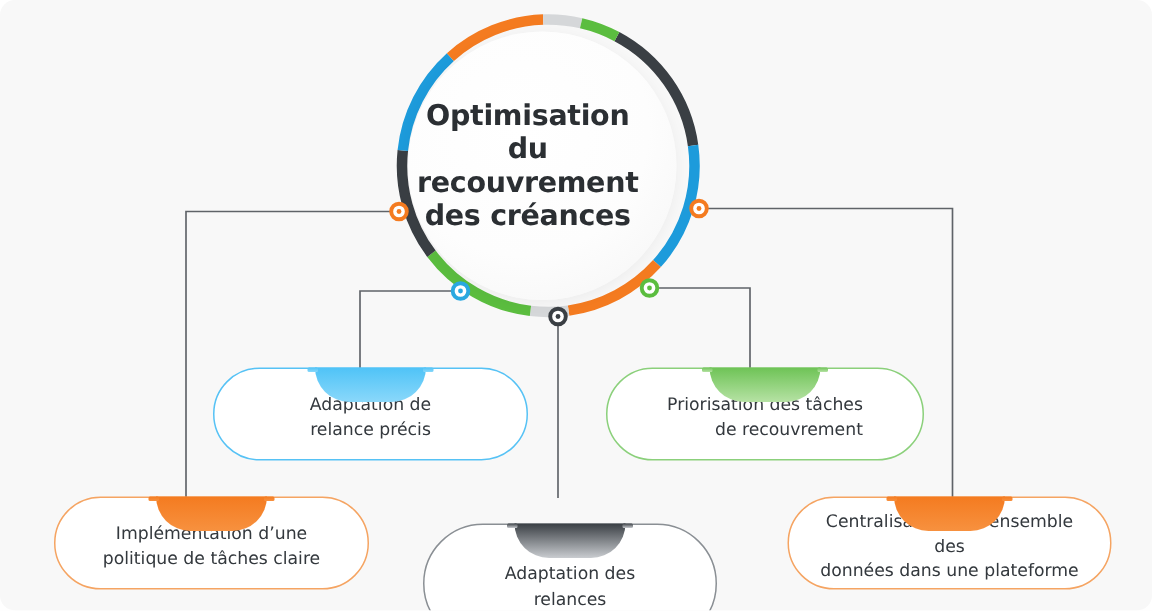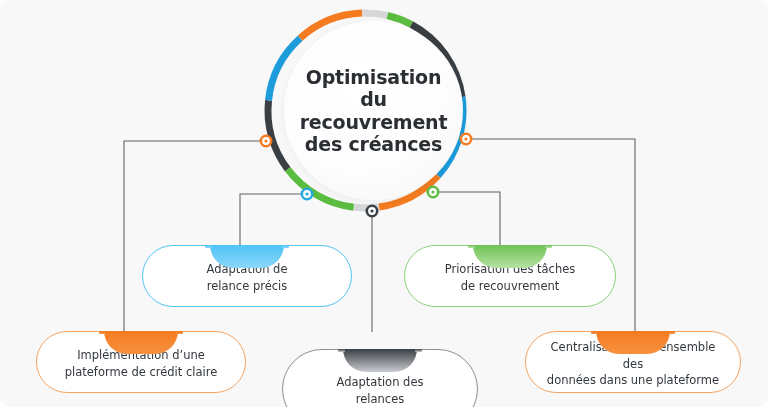--- a/index.html
+++ b/index.html
@@ -33,30 +33,30 @@
   
   .hub {
     position: absolute;
     left: 263px;
     top: 8px;
     width: 205px;
     height: 205px;
   }
   .hub-inner {
     position: absolute;
-    left: 21px;
+    left: 9px;
     top: 13px;
     width: 179px;
     height: 179px;
     border-radius: 50%;
     background: radial-gradient(circle at 42% 36%, #ffffff 0%, #fdfdfd 55%, #f4f4f4 100%);
     box-shadow: 0 2px 10px rgba(0,0,0,0.05);
     display: flex;
     align-items: center;
-    justify-content: center;
+    justify-content: flex-start;
   }
   .hub-title {
     text-align: center;
     font-size: 19px;
     line-height: 1.17;
     font-weight: bold;
     color: #2b2f33;
     letter-spacing: -0.2px;
     padding: 0 6px;
     white-space: pre-line;
@@ -105,21 +105,21 @@
 
   
   #card-processus     { left: 142px; top: 245px; width: 210px; height: 62px; }
   #card-priorisation  { left: 404px; top: 245px; width: 212px; height: 62px; }
   #card-implementation{ left: 36px;  top: 331px; width: 210px; height: 62px; }
   #card-adaptation    { left: 282px; top: 349px; width: 196px; height: 80px; }
   #card-centralisation{ left: 525px; top: 331px; width: 216px; height: 62px; }
 
   
   #card-processus      { border-color: #56c2f5; }
-  #card-priorisation   { border-color: #8bd07b; }
+  #card-priorisation   { border-color: #8bd07b; text-align: right; }
   #card-implementation { border-color: #f5a462; }
   #card-adaptation     { border-color: #8a8f94; }
   #card-centralisation { border-color: #f5a462; }
 
   
   #tab-processus       { background: linear-gradient(180deg,#4fc3f7 0%,#8ad8fa 100%); }
   #tab-priorisation    { background: linear-gradient(180deg,#6ec356 0%,#b6e2a4 100%); }
   #tab-implementation  { background: linear-gradient(180deg,#f47b20 0%,#f7913f 100%); }
   #tab-adaptation      { background: linear-gradient(180deg,#3a3f44 0%,#c9ccd0 100%); }
   #tab-centralisation  { background: linear-gradient(180deg,#f47b20 0%,#f7913f 100%); }
@@ -190,21 +190,21 @@
 
   <div class="card" id="card-priorisation">
     <div class="tab" id="tab-priorisation"></div>
     <div class="card-label">Priorisation des tâches
 de recouvrement</div>
   </div>
 
   <div class="card" id="card-implementation">
     <div class="tab" id="tab-implementation"></div>
     <div class="card-label">Implémentation d’une
-plateforme de crédit claire</div>
+politique de tâches claire</div>
   </div>
 
   <div class="card" id="card-adaptation">
     <div class="tab" id="tab-adaptation"></div>
     <div class="card-label">Adaptation des
 relances</div>
   </div>
 
   <div class="card" id="card-centralisation">
     <div class="tab" id="tab-centralisation"></div>

